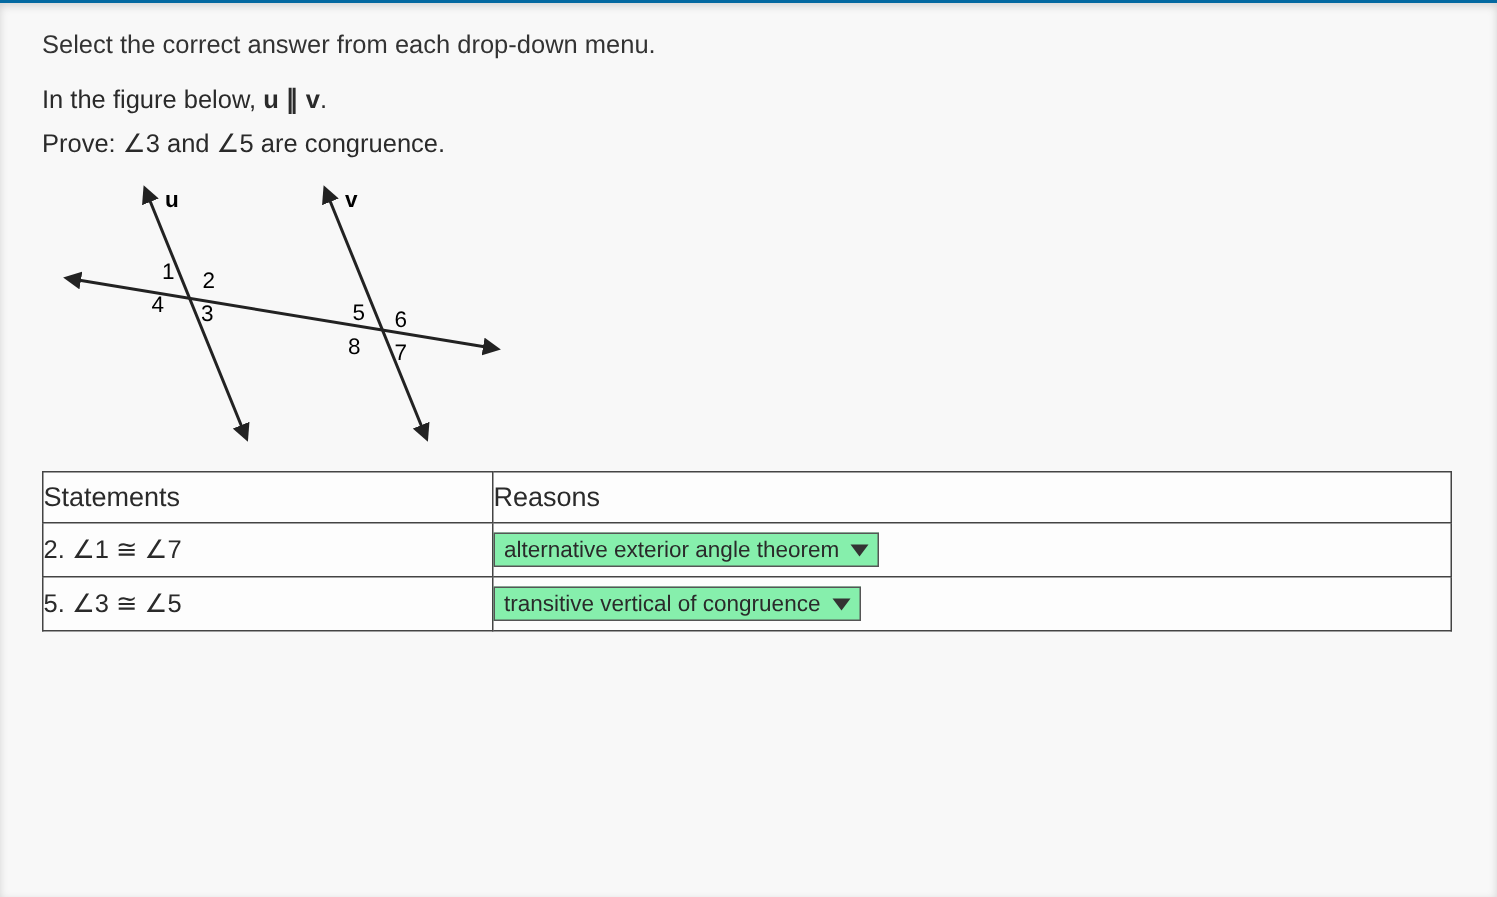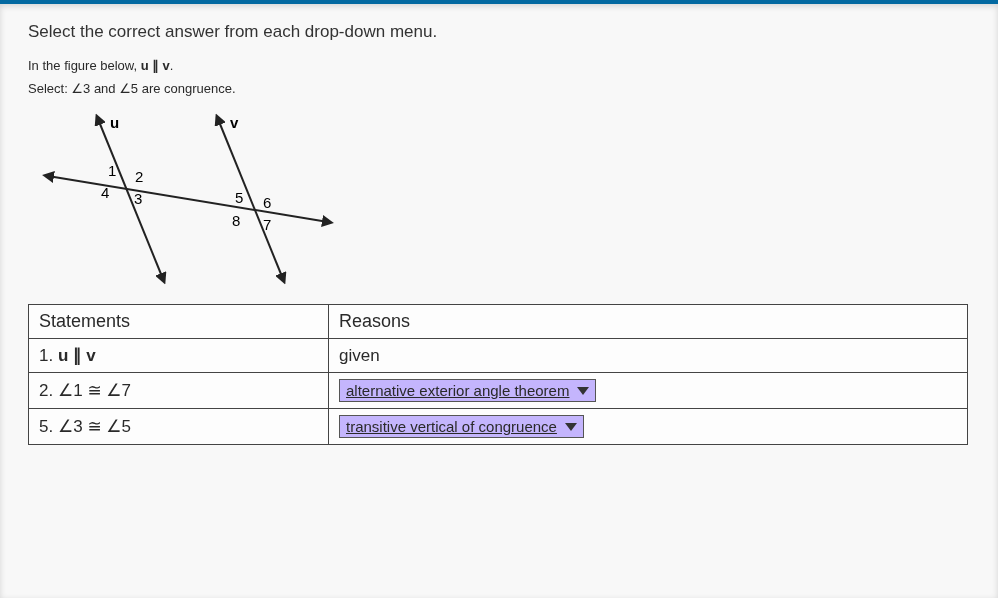--- a/index.html
+++ b/index.html
@@ -9,56 +9,55 @@
     background: #e8e8e8;
     width: 998px;
     height: 598px;
     overflow: hidden;
     color: #2a2a2a;
   }
   .page {
     background: #f8f8f8;
     margin: 0;
     padding: 18px 28px 0 28px;
-    border-top: 4px solid #0369a1;
+    border-top: 2px solid #0369a1;
     min-height: 598px;
     box-shadow: inset 0 2px 6px rgba(0,0,0,0.15);
   }
   .instruction { font-size: 17px; margin-bottom: 16px; color:#333; }
-  .line { font-size: 13px; margin-bottom: 8px; }
+  .line { font-size: 17px; margin-bottom: 8px; }
   .bold { font-weight: bold; }
   .angle::before { content: "\2220"; }
   .parallel::before { content: " \2225 "; }
   .cong::before { content: " \2245 "; }
   svg { display:block; margin: 6px 0 10px 10px; }
   table.proof {
     border-collapse: collapse;
     width: 940px;
     font-size: 17px;
   }
   table.proof th, table.proof td {
     border: 1px solid #444;
-    padding: 6px 10px;
+    padding: 6px 0;
     text-align: left;
     vertical-align: middle;
     background: #fdfdfd;
     height: 32px;
   }
   table.proof th { font-weight: normal; font-size:18px; }
   .stmt-col { width: 300px; }
   .dropdown {
     display: inline-flex;
     align-items: center;
     border: 1px solid #555;
-    background: #c4b5fd;
+    background: #86efac;
     padding: 2px 6px;
     font-size: 15px;
     gap: 8px;
     cursor: pointer;
-    text-decoration: underline;
   }
   .chev {
     width: 0; height: 0;
     border-left: 6px solid transparent;
     border-right: 6px solid transparent;
     border-top: 8px solid #333;
   }
   .num-corner{
     position:absolute; top:-5px; left:0px; font-size:14px; color:#222; padding:2px 6px;
   }
@@ -75,21 +74,21 @@
   <div class="instruction">Select the correct answer from each drop-down menu.</div>
 
   <div class="line">
     <span>In the figure below, </span>
     <span class="bold">u</span>
     <span class="bold parallel"></span>
     <span class="bold">v</span><span>.</span>
   </div>
 
   <div class="line">
-    <span>Select: </span>
+    <span>Prove: </span>
     <span class="angle"></span><span>3</span>
     <span> and </span>
     <span class="angle"></span><span>5</span>
     <span> are congruence.</span>
   </div>
 
   <svg width="300" height="190">
     <defs>
       <marker id="arrow" viewBox="0 0 10 10" refX="5" refY="5" markerWidth="6" markerHeight="6" orient="auto-start-reverse">
         <path d="M 0 0 L 10 5 L 0 10 z" fill="#222"></path>
@@ -116,31 +115,20 @@
     <text x="194" y="122" font-size="15">8</text>
   </svg>
 
   <table class="proof">
     <tbody>
         <tr>
       <th class="stmt-col">Statements</th>
       <th>Reasons</th>
     </tr>
 
-    <tr>
-      <td>
-        <span>1.</span>
-        <span class="bold">u</span>
-        <span class="bold parallel"></span>
-        <span class="bold">v</span>
-      </td>
-      <td>
-        <span>given</span>
-      </td>
-    </tr>
 
     <tr>
       <td>
         <span>2.</span>
         <span class="angle"></span><span>1</span>
         <span class="cong"></span>
         <span class="angle"></span><span>7</span>
       </td>
       <td>
         <span class="dropdown">

